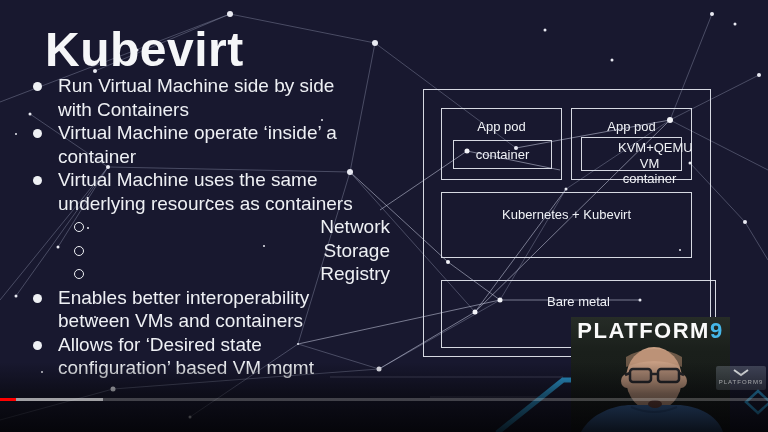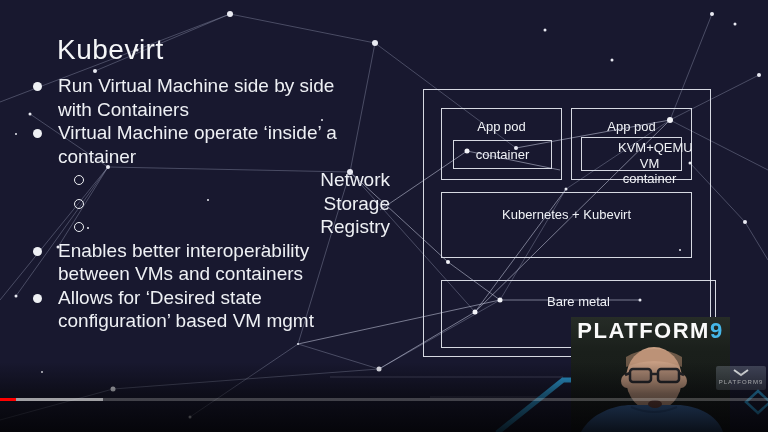--- a/index.html
+++ b/index.html
@@ -1,22 +1,22 @@
 <!DOCTYPE html>
 <html><head>
 <meta charset="utf-8">
 <style>
   html,body{margin:0;padding:0;background:#000;}
   #stage{position:relative;width:768px;height:432px;overflow:hidden;
          background:#18182f;font-family:"Liberation Sans",sans-serif;}
   svg{display:block;}
   
   .layer{position:absolute;left:0;top:0;width:768px;height:432px;pointer-events:none;}
-  #slide-title{position:absolute;left:41px;top:18px;font-size:28px;font-weight:400;
-               color:#f5f6f8;letter-spacing:.5px;z-index:2;margin:16px;}
+  #slide-title{position:absolute;left:41px;top:18px;font-size:48px;font-weight:700;
+               color:#f5f6f8;letter-spacing:.5px;z-index:2;margin:4px;}
   #bullet-list{position:absolute;left:30px;top:74px;width:360px;margin:0;padding:0;
                list-style:none;color:#eef0f4;font-size:19px;line-height:23.5px;z-index:2;}
   #bullet-list li{position:relative;}
   #bullet-list li.l1{padding-left:28px;}
   #bullet-list li.l1::before{content:"";position:absolute;left:3px;top:8px;width:9px;height:9px;
                border-radius:50%;background:#eef0f4;}
   #bullet-list li.l2{margin-left:40px;padding-left:28px;text-align:right;}
   #bullet-list li.l2::before{content:"";position:absolute;left:4px;top:7px;width:8px;height:8px;
                border-radius:50%;border:1.6px solid #eef0f4;background:transparent;}
   .bline{display:block;}
@@ -124,20 +124,24 @@
 
     <ul id="bullet-list">
       <li class="l1">
         <span class="bline">Run Virtual Machine side by side</span>
         <span class="bline">with Containers</span>
         </li>
       <li class="l1">
         <span class="bline">Virtual Machine operate ‘inside’ a</span>
         <span class="bline">container</span>
         </li>
+      <li class="l1">
+        <span class="bline">Virtual Machine uses the same</span>
+        <span class="bline">underlying resources as containers</span>
+        </li>
       <li class="l2">
         <span class="bline">Network</span>
         </li>
       <li class="l2">
         <span class="bline">Storage</span>
         </li>
       <li class="l2">
         <span class="bline">Registry</span>
         </li>
       <li class="l1">

